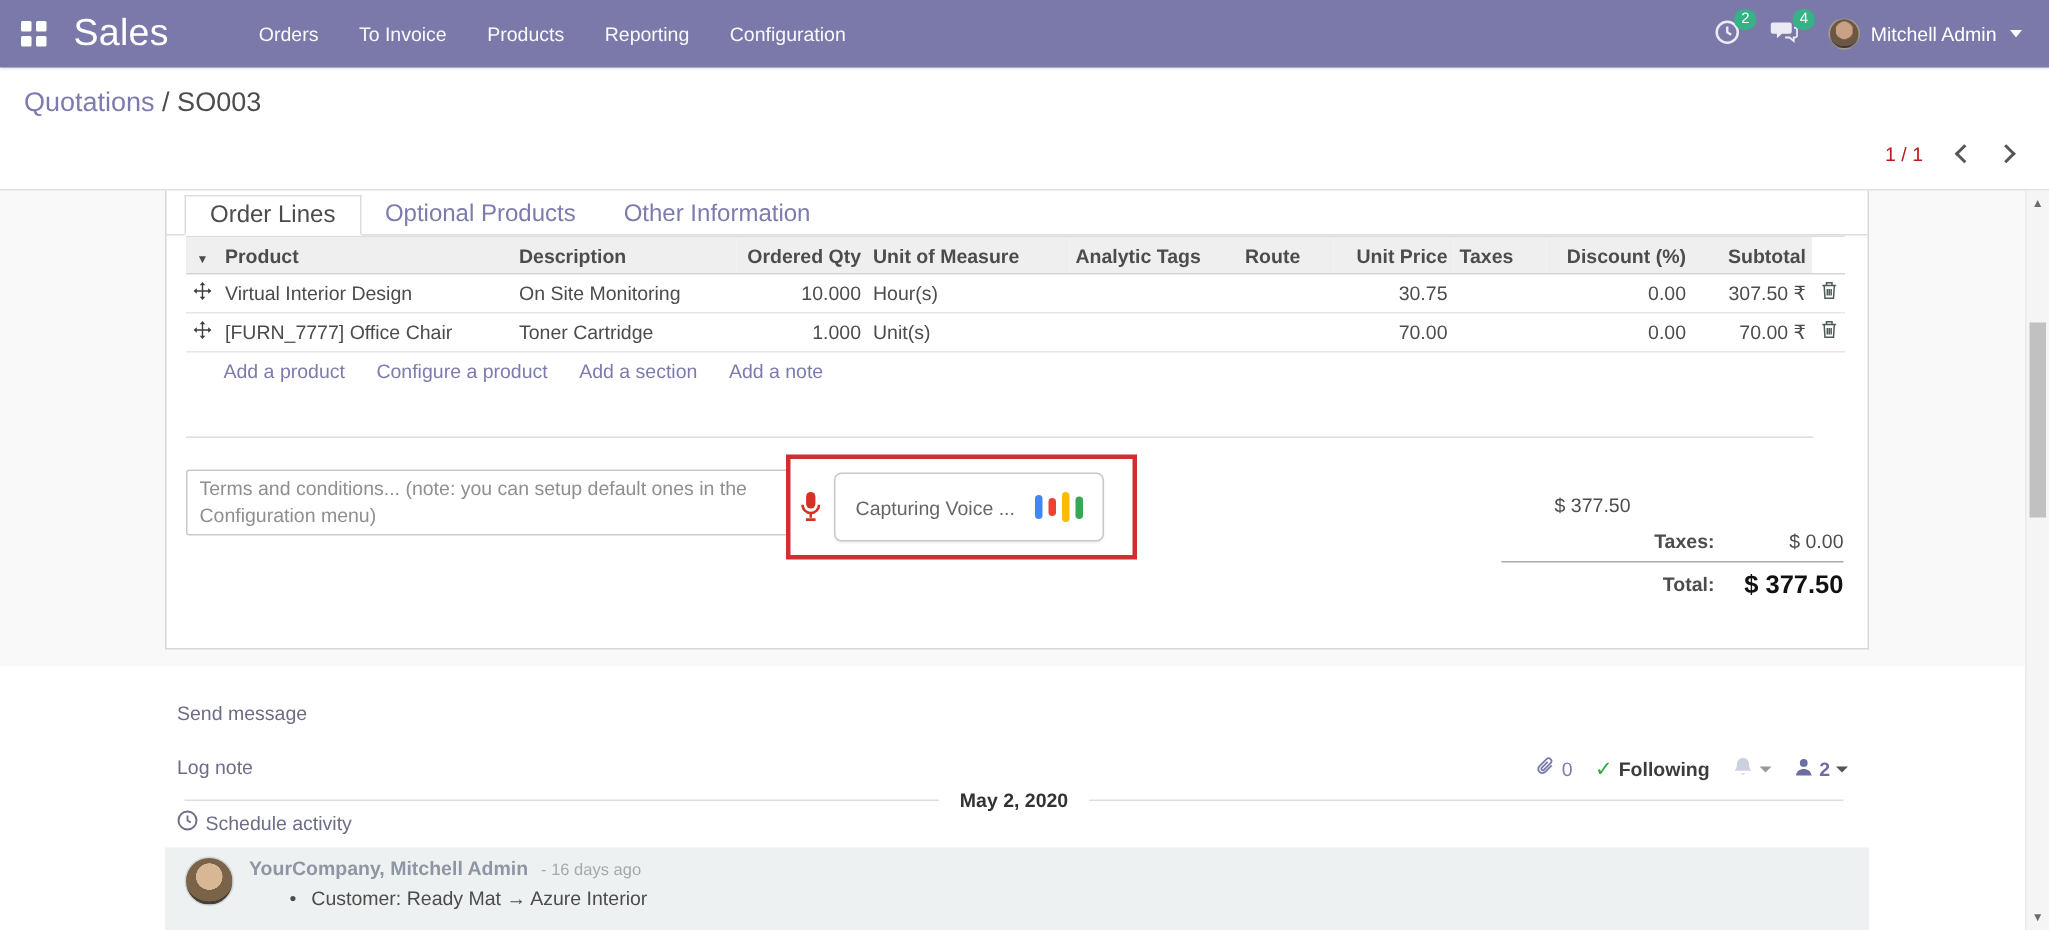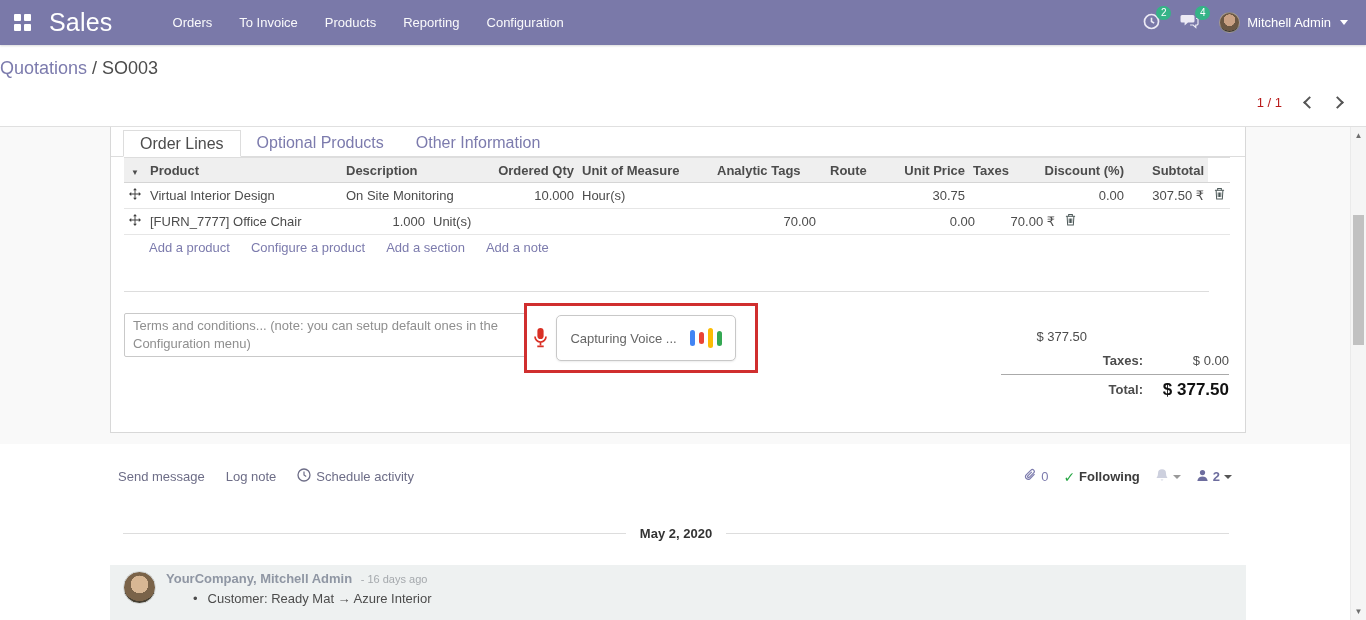--- a/index.html
+++ b/index.html
@@ -16,21 +16,21 @@
   .nav-menu span { cursor:pointer; opacity:.96; }
   .nav-right { margin-left:auto; display:flex; align-items:center; gap:20px; padding-right:18px; }
   .icon-badge-wrap { position:relative; cursor:pointer; display:flex; }
   .badge { position:absolute; top:-7px; right:-11px; background:#35b387; color:#fff; font-size:10px; line-height:14px; min-width:15px; text-align:center; border-radius:8px; padding:0 3px; }
   .user-block { display:flex; align-items:center; gap:7px; cursor:pointer; }
   .nav-avatar { width:21px; height:21px; border-radius:50%; background:radial-gradient(circle at 50% 38%, #caa184 0 38%, #6b5743 39% 70%, #3c3830 71%); border:1px solid rgba(255,255,255,.4); }
   .caret-down { width:0; height:0; border-left:4px solid transparent; border-right:4px solid transparent; border-top:5px solid #fff; margin-left:2px; }
 
   
   .control-panel { position:absolute; top:45px; left:0; width:1366px; height:82px; background:#fff; border-bottom:1px solid #e0e0e0; z-index:20; }
-  .breadcrumb { position:absolute; left:0; top:13px; font-size:18px; }
+  .breadcrumb { position:absolute; left:16px; top:13px; font-size:18px; }
   .breadcrumb .parent { color:#7c7bad; cursor:pointer; }
   .breadcrumb .sep, .breadcrumb .current { color:#4c4c4c; }
   .btn-row { position:absolute; left:16px; top:45px; display:flex; gap:6px; }
   .btn { height:27px; padding:0 13px; border-radius:3px; font-size:13px; line-height:25px; cursor:pointer; }
   .btn-primary { background:#7672a8; border:1px solid #6b679e; color:#fff; }
   .btn-default { background:#fff; border:1px solid #c9c9c9; color:#444; }
   .pager { position:absolute; right:24px; top:50px; display:flex; align-items:center; gap:23px; color:#b91c1c; }
   .chev { width:9px; height:9px; border-left:2px solid #555; border-bottom:2px solid #555; cursor:pointer; }
   .chev.left  { transform:rotate(45deg); }
   .chev.right { transform:rotate(-135deg); }
@@ -76,21 +76,21 @@
   .voice-overlay { position:absolute; left:413px; top:176px; width:234px; height:70px; border:3px solid #d02f2f; background:transparent; display:flex; align-items:center; z-index:5; }
   .mic-wrap { margin-left:6px; display:flex; }
   .voice-box { margin-left:8px; width:180px; height:46px; background:#fff; border:1px solid #c8c8c8; border-radius:5px; box-shadow:0 1px 2px rgba(0,0,0,.08); display:flex; align-items:center; justify-content:center; gap:13px; }
   .voice-text { color:#666; font-size:13px; white-space:nowrap; }
   .voice-bars { display:flex; align-items:center; gap:4px; }
   .voice-bars i { display:block; width:5px; border-radius:3px; }
 
   
   .chatter { position:absolute; top:317px; left:0; width:1366px; height:176px; background:#fff; }
   .chatter-topbar { position:absolute; top:24px; left:118px; right:134px; display:flex; justify-content:space-between; align-items:center; }
-  .chatter-actions { display:flex; gap:21px; color:#6d6d87; }
+  .chatter-actions { display:flex; gap:21px; color:#6d6d87;flex-direction:column; }
   .chatter-actions .act { cursor:pointer; display:flex; align-items:center; gap:5px; }
   .chatter-meta { display:flex; align-items:center; gap:15px; }
   .meta-item { display:flex; align-items:center; gap:4px; cursor:pointer; }
   .attach-count { color:#7c7bad; }
   .check { color:#28a745; font-weight:bold; font-size:14px; }
   .following-label { color:#3c3c3c; font-weight:bold; }
   .small-caret { width:0; height:0; border-left:4px solid transparent; border-right:4px solid transparent; border-top:4px solid #999; }
   .follower-count { color:#6d6d9e; font-weight:bold; }
 
   .date-divider { position:absolute; top:82px; left:123px; right:137px; display:flex; align-items:center; }
@@ -218,20 +218,21 @@
                     <path d="M4.6 6v4.8M6 6v4.8M7.4 6v4.8"></path>
                   </g>
                 </svg></span></div>
         </div>
 
         <div class="orow">
           <div class="cell col-handle"><span class="drag-handle"><svg width="12" height="12" viewBox="0 0 14 14">
                   <path fill="#3f3f3f" d="M7 0l2.2 2.6H4.8L7 0zM7 14l-2.2-2.6h4.4L7 14zM0 7l2.6-2.2v4.4L0 7zM14 7l-2.6 2.2V4.8L14 7zM6.45 2.2h1.1v9.6h-1.1zM2.2 6.45h9.6v1.1H2.2z"></path>
                 </svg></span></div>
           <div class="cell col-product">[FURN_7777] Office Chair</div>
+          <div class="cell col-desc">Toner Cartridge</div>
           <div class="cell col-qty">1.000</div>
           <div class="cell col-uom">Unit(s)</div>
           <div class="cell col-analytic"></div>
           <div class="cell col-route"></div>
           <div class="cell col-price">70.00</div>
           <div class="cell col-taxes"></div>
           <div class="cell col-disc">0.00</div>
           <div class="cell col-sub">70.00 ₹</div>
           <div class="cell col-trash"><span class="trash-btn"><svg width="11" height="13" viewBox="0 0 12 14">
                   <g fill="none" stroke="#4e5a5a" stroke-width="1.1">

